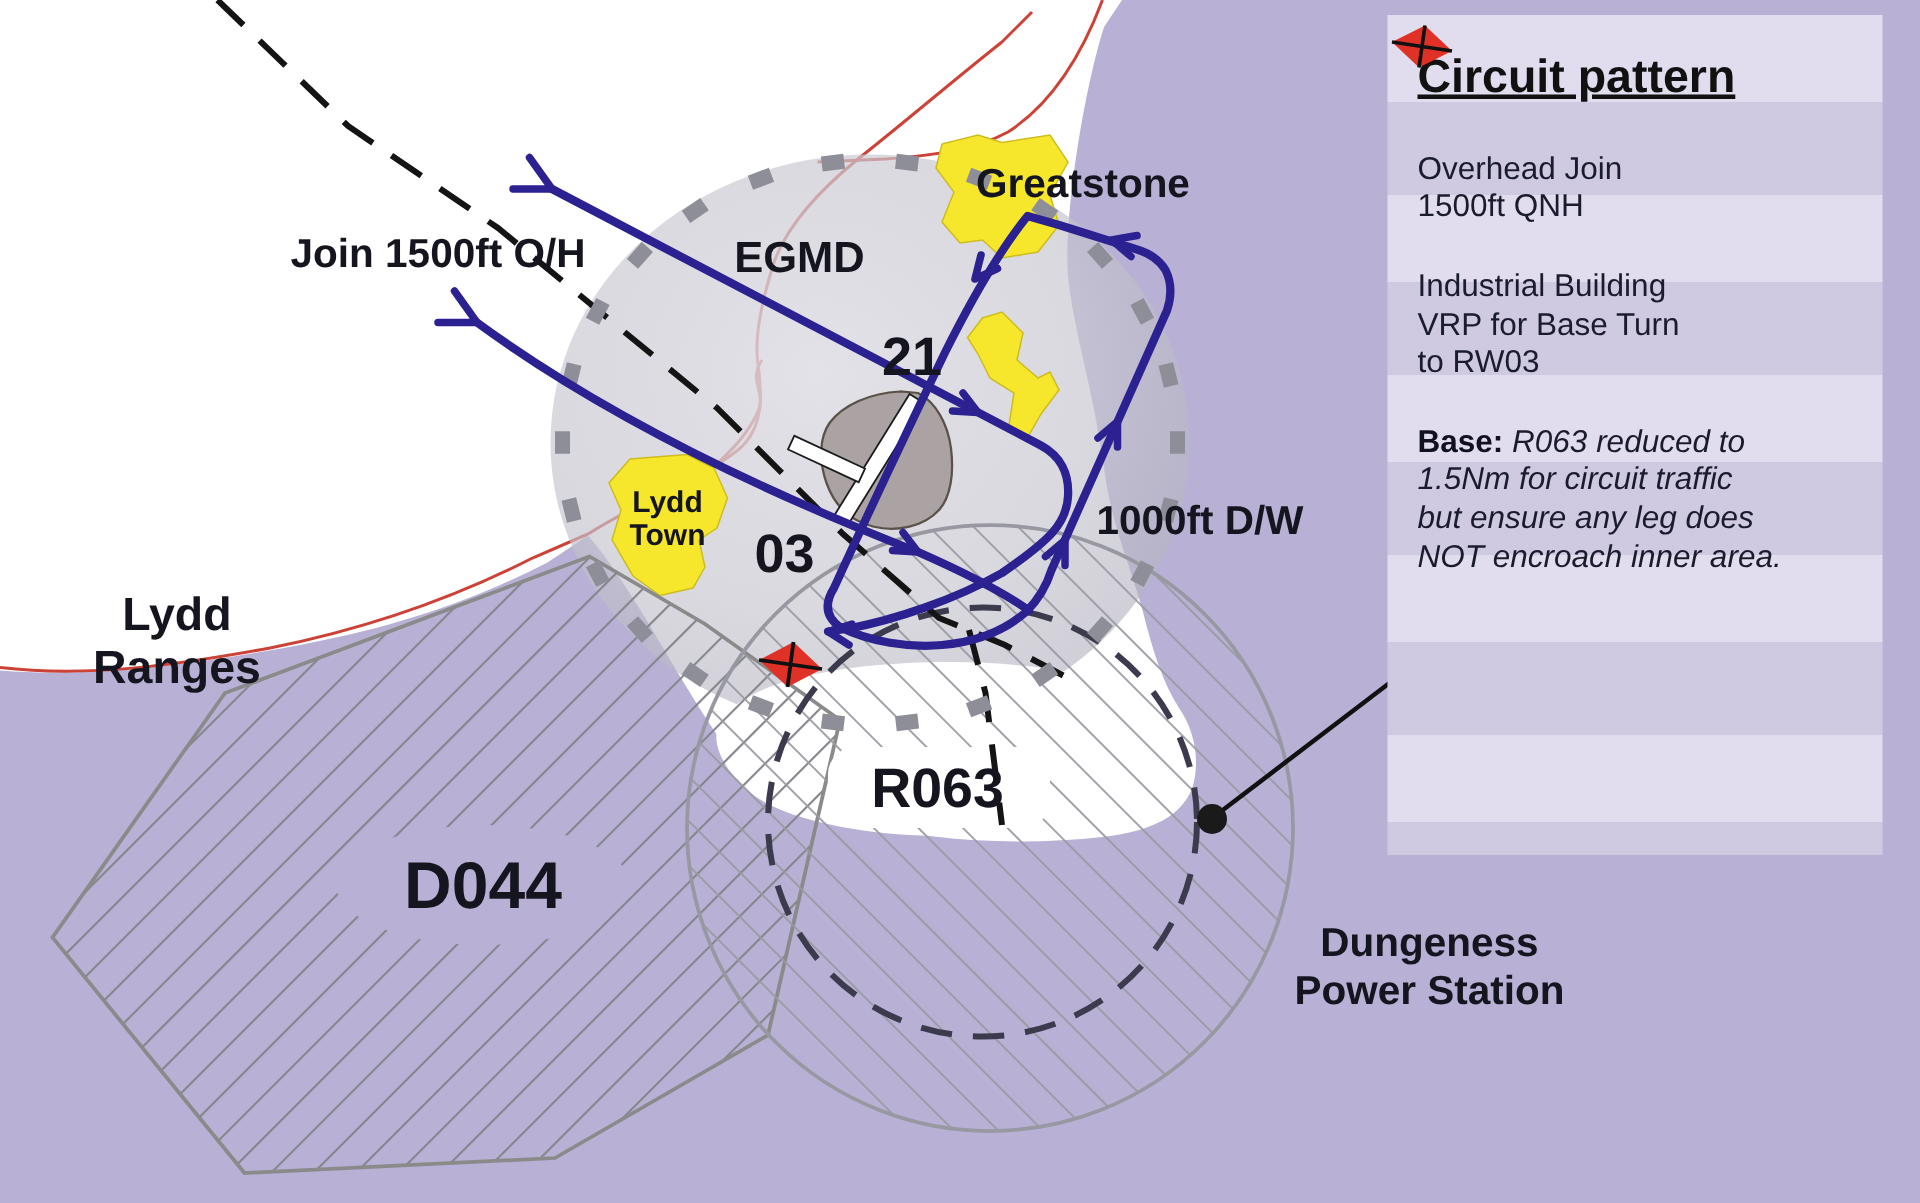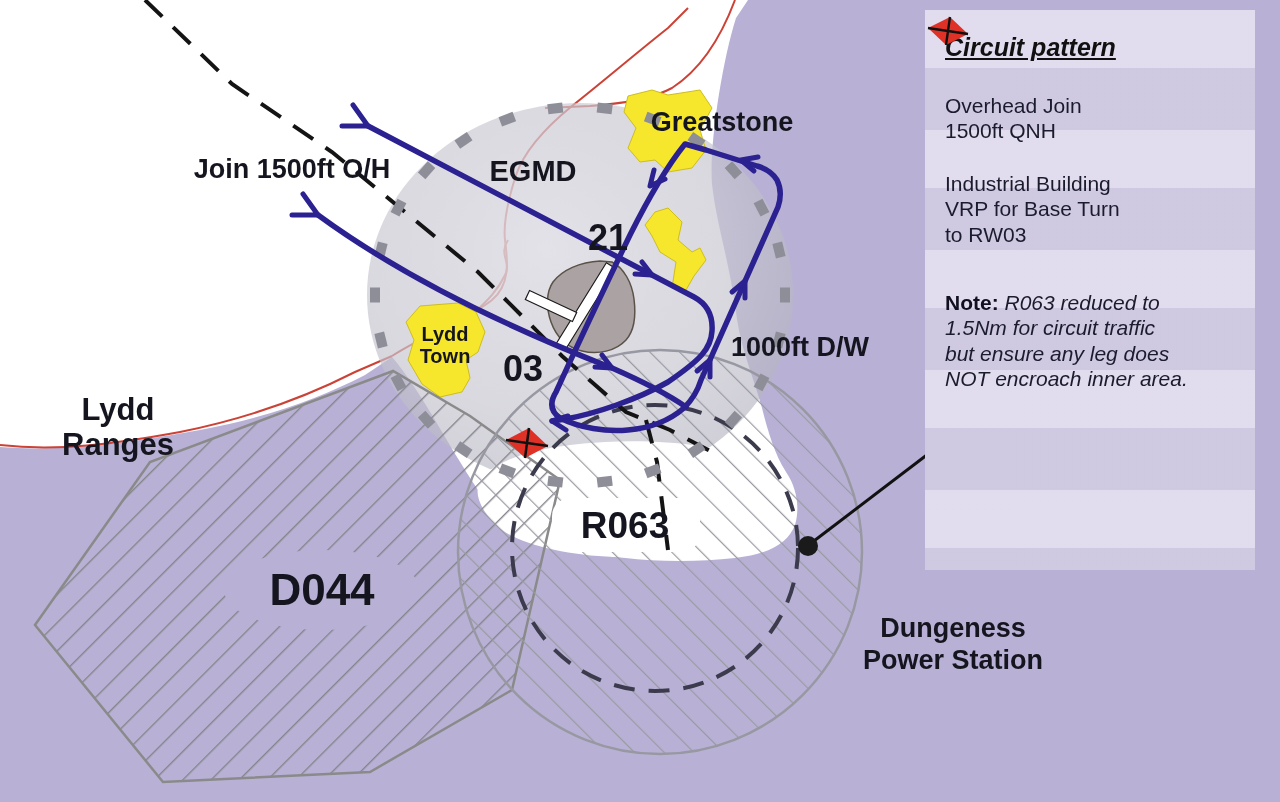--- a/index.html
+++ b/index.html
@@ -31,23 +31,23 @@
   .leader{stroke:#111;stroke-width:3;}
   .vrp-fill{fill:var(--red);}
   .vrp-x{stroke:#111;stroke-width:2.5;fill:none;}
 
   .legend{position:absolute;left:925px;top:10px;width:330px;height:560px;
           box-sizing:border-box;padding:22px 16px 10px 20px;
           background:
             repeating-linear-gradient(180deg, rgba(255,255,255,0.22) 0 58px, rgba(120,110,160,0.10) 58px 120px),
             var(--legend-bg);
           color:#1b1b2e;font-size:21px;line-height:1.22;}
-  .legend h2{margin:0 0 30px 0;font-size:25px;text-decoration:underline;color:#111;font-style:italic;}
+  .legend h2{margin:0 0 30px 0;font-size:31px;text-decoration:underline;color:#111;}
   .legend p{margin:0 0 27px 0;white-space:pre-line;}
-  .legend .vrp-row{display:flex;align-items:flex-start;gap:10px;margin:2px 0 42px 0;}
+  .legend .vrp-row{display:flex;align-items:flex-start;gap:10px;margin:2px 0 27px 0;}
   .legend .vrp-row svg{flex:0 0 auto;margin-top:4px;}
   .legend .note b{color:#101020;}
   .legend .note span{white-space:pre-line;font-style:italic;}
 </style>
 </head>
 <body>
 
 <div class="stage">
 <svg width="1280" height="802" viewBox="0 0 1280 802">
   <defs>
@@ -188,18 +188,18 @@
 1500ft QNH</p>
     <div class="vrp-row">
       <svg width="46" height="34" viewBox="-23 -17 46 34">
         <polygon points="-20,-3 2,-14 20,3 -2,14" fill="#e03127"></polygon>
         <path d="M-20,-3 L20,3 M2,-14 L-2,14" stroke="#111" stroke-width="2.4" fill="none"></path>
       </svg>
       <span style="white-space:pre-line">Industrial Building
 VRP for Base Turn
 to RW03</span>
     </div>
-    <p class="note"><b>Note:</b> <span>R063 reduced to
+    <p class="note"><b>Base:</b> <span>R063 reduced to
 1.5Nm for circuit traffic
 but ensure any leg does
 NOT encroach inner area.</span></p>
   </div>
 </div>
 
 </body></html>

